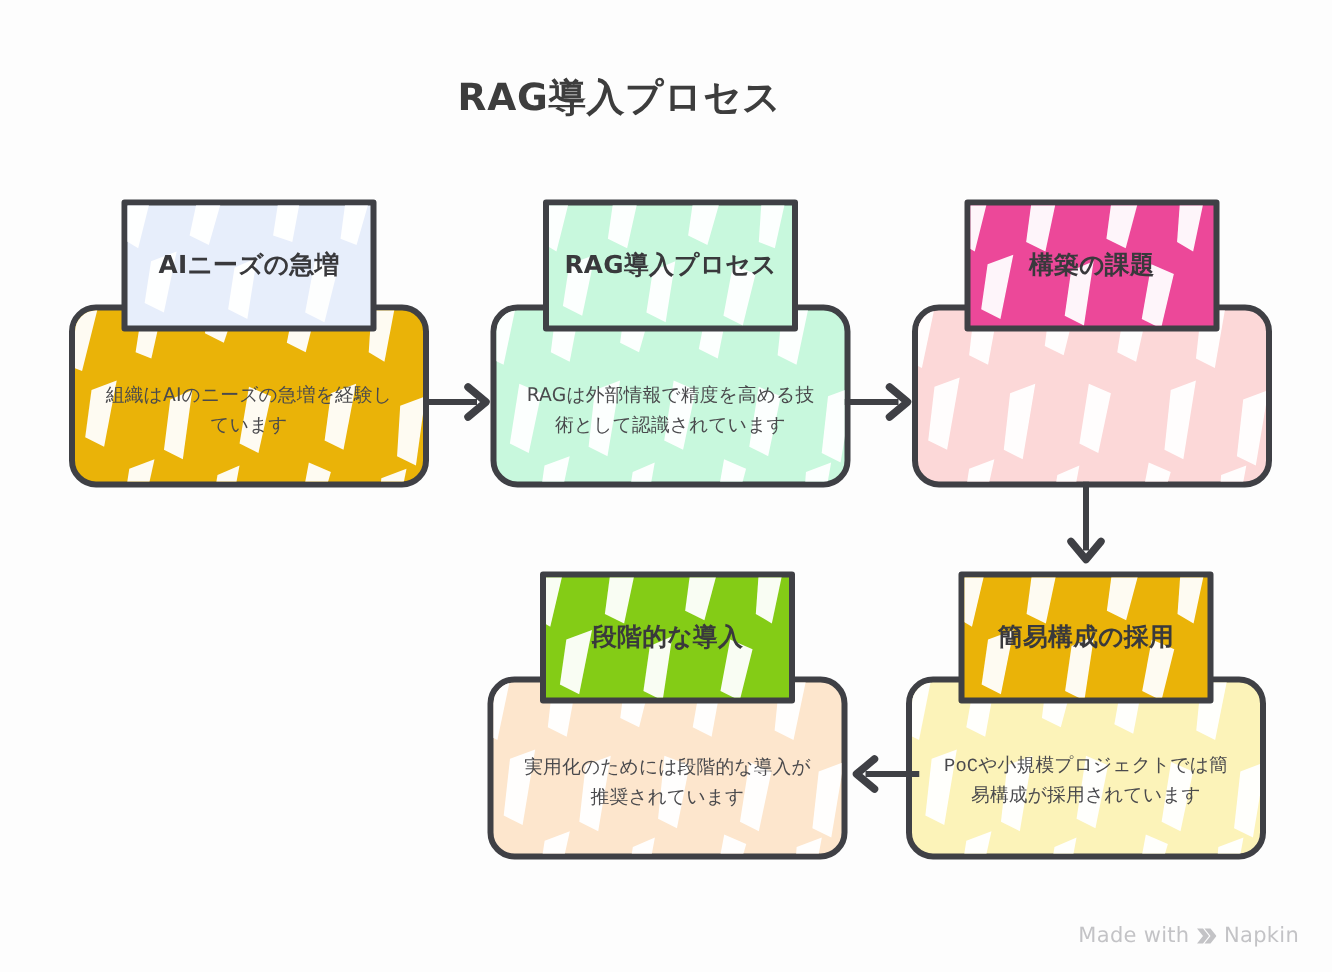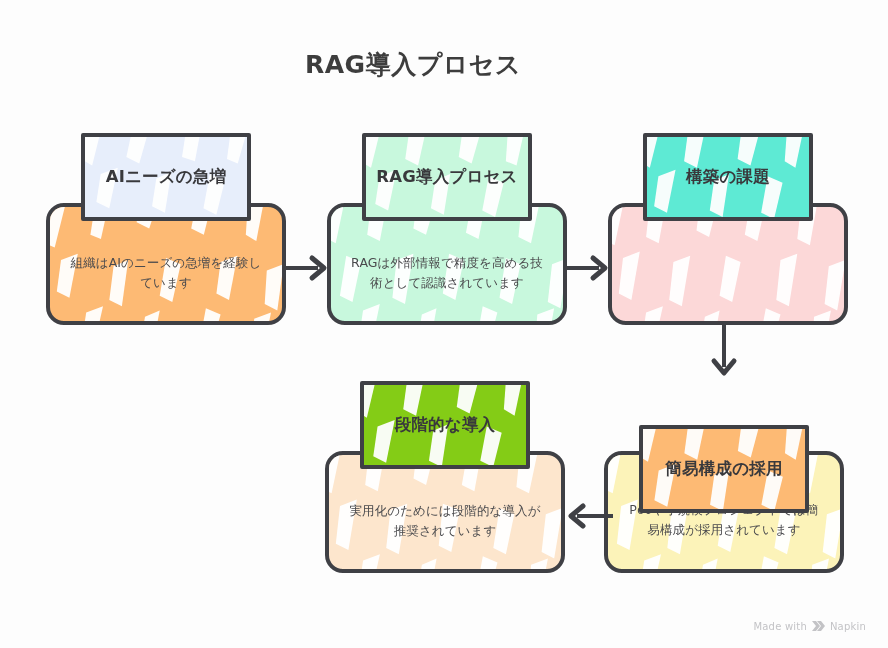--- a/index.html
+++ b/index.html
@@ -106,34 +106,34 @@
 
   
   #footer {
     position: absolute;
     right: 22px;
     bottom: 16px;
     display: flex;
     align-items: center;
     gap: 5px;
     color: #c3c3c6;
-    font-size: 10px;
+    font-size: 14px;
     letter-spacing: 0.2px;
   }
   #footer .logo { display: block; }
 </style>
 </head>
 <body>
 
 <div id="canvas">
 
   <div id="title">RAG導入プロセス</div>
 
   <div class="card" style="left:46px; top:133px; width:240px; height:192px;">
-    <div class="card-body" style="background:#fdba74;">
+    <div class="card-body" style="background:#eab308;">
       <svg class="hatch" viewBox="0 0 240 140" preserveAspectRatio="none">
         <g fill="#ffffff" opacity="0.95">
           <polygon points="8,0 26,0 14,48 4,44"></polygon>
           <polygon points="52,10 66,4 58,40 48,36"></polygon>
           <polygon points="96,0 112,6 104,30 92,24"></polygon>
           <polygon points="150,0 164,4 156,36 144,30"></polygon>
           <polygon points="198,6 214,0 206,42 196,36"></polygon>
           <polygon points="20,60 36,54 28,96 16,90"></polygon>
           <polygon points="70,66 84,60 78,104 66,98"></polygon>
           <polygon points="120,58 134,64 126,100 114,94"></polygon>
@@ -215,21 +215,21 @@
           <polygon points="118,56 132,62 124,100 112,94"></polygon>
           <polygon points="170,60 186,54 178,104 166,98"></polygon>
           <polygon points="216,66 232,60 224,108 212,102"></polygon>
           <polygon points="42,110 58,104 50,140 38,136"></polygon>
           <polygon points="98,114 112,108 106,140 94,138"></polygon>
           <polygon points="156,106 170,112 162,140 150,138"></polygon>
           <polygon points="202,114 218,108 212,140 200,140"></polygon>
         </g>
       </svg>
     </div>
-    <div class="card-head" style="background:#5eead4;">
+    <div class="card-head" style="background:#ec4899;">
       <svg class="hatch" viewBox="0 0 170 90" preserveAspectRatio="none">
         <g fill="#ffffff" opacity="0.95">
           <polygon points="6,0 20,6 12,38 2,32"></polygon>
           <polygon points="48,2 64,0 56,38 44,32"></polygon>
           <polygon points="98,0 114,6 106,36 94,30"></polygon>
           <polygon points="140,4 156,0 148,38 138,32"></polygon>
           <polygon points="20,46 36,40 28,80 16,74"></polygon>
           <polygon points="72,50 86,44 80,84 68,78"></polygon>
           <polygon points="122,46 136,52 128,86 116,80"></polygon>
         </g>
@@ -253,21 +253,21 @@
           <polygon points="174,60 188,66 180,104 168,98"></polygon>
           <polygon points="218,66 234,60 226,108 214,102"></polygon>
           <polygon points="44,110 60,104 52,140 40,136"></polygon>
           <polygon points="100,114 114,108 108,140 96,138"></polygon>
           <polygon points="158,106 172,112 164,140 152,138"></polygon>
           <polygon points="204,114 220,108 214,140 202,140"></polygon>
         </g>
       </svg>
       <div class="body-text">PoCや小規模プロジェクトでは簡易構成が採用されています</div>
     </div>
-    <div class="card-head" style="background:#fdba74;margin-top:44px;">
+    <div class="card-head" style="background:#eab308;">
       <svg class="hatch" viewBox="0 0 170 90" preserveAspectRatio="none">
         <g fill="#ffffff" opacity="0.95">
           <polygon points="8,0 22,6 14,40 4,34"></polygon>
           <polygon points="52,2 68,0 60,38 48,32"></polygon>
           <polygon points="102,0 118,6 110,36 98,30"></polygon>
           <polygon points="144,4 160,0 152,38 142,32"></polygon>
           <polygon points="24,48 40,42 32,82 20,76"></polygon>
           <polygon points="76,52 90,46 84,86 72,80"></polygon>
           <polygon points="126,48 140,54 132,86 120,80"></polygon>
         </g>

